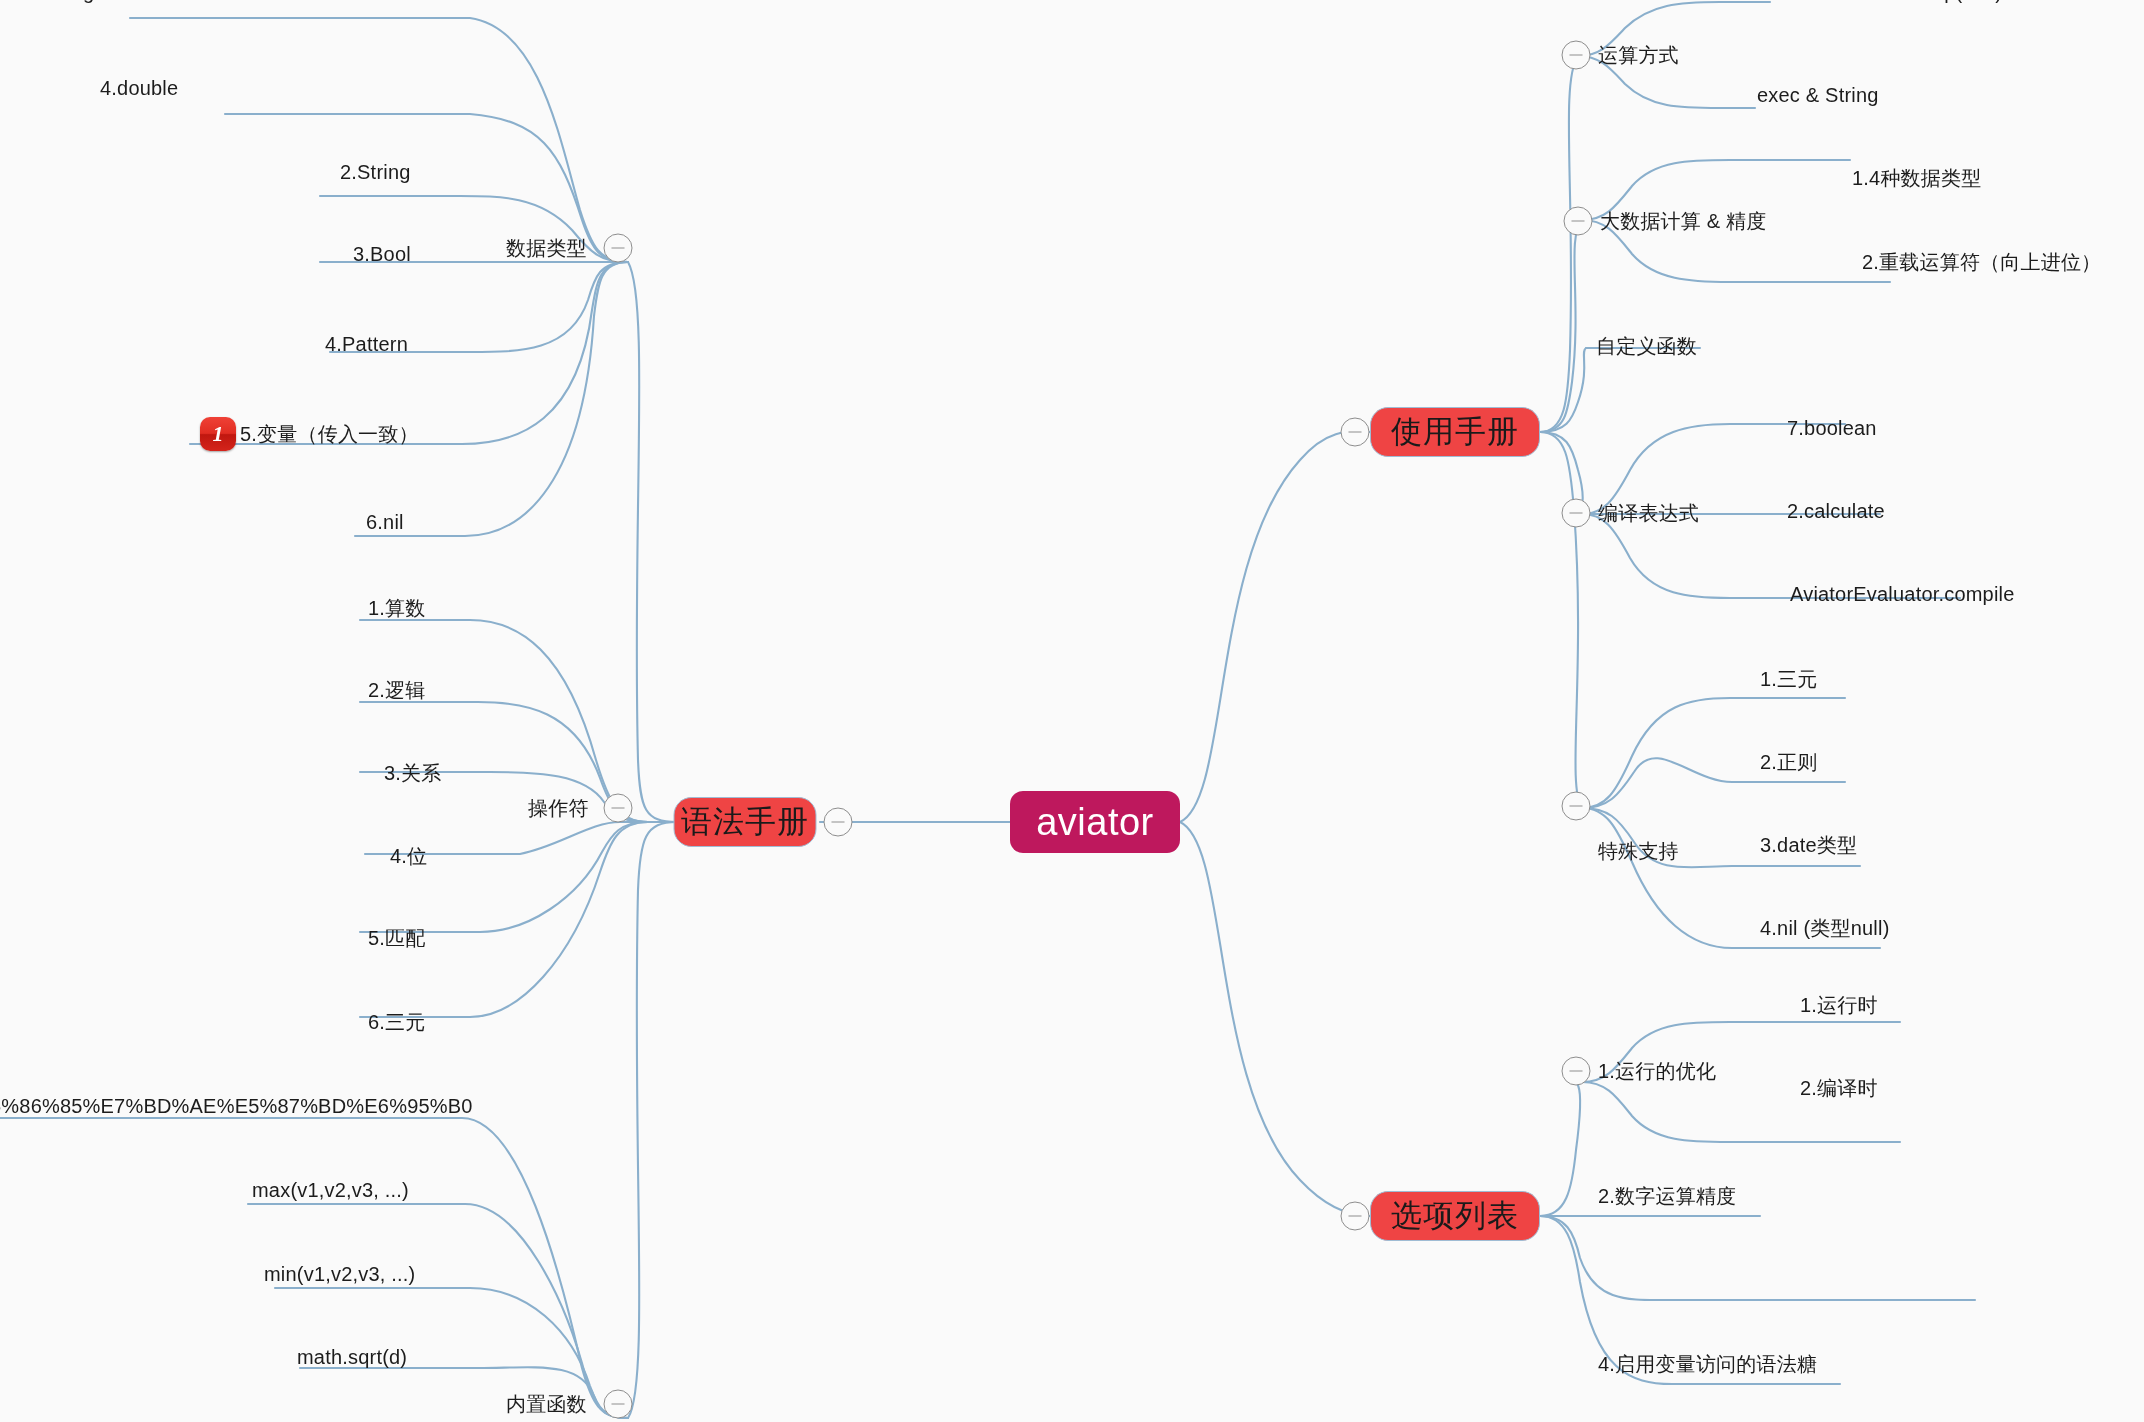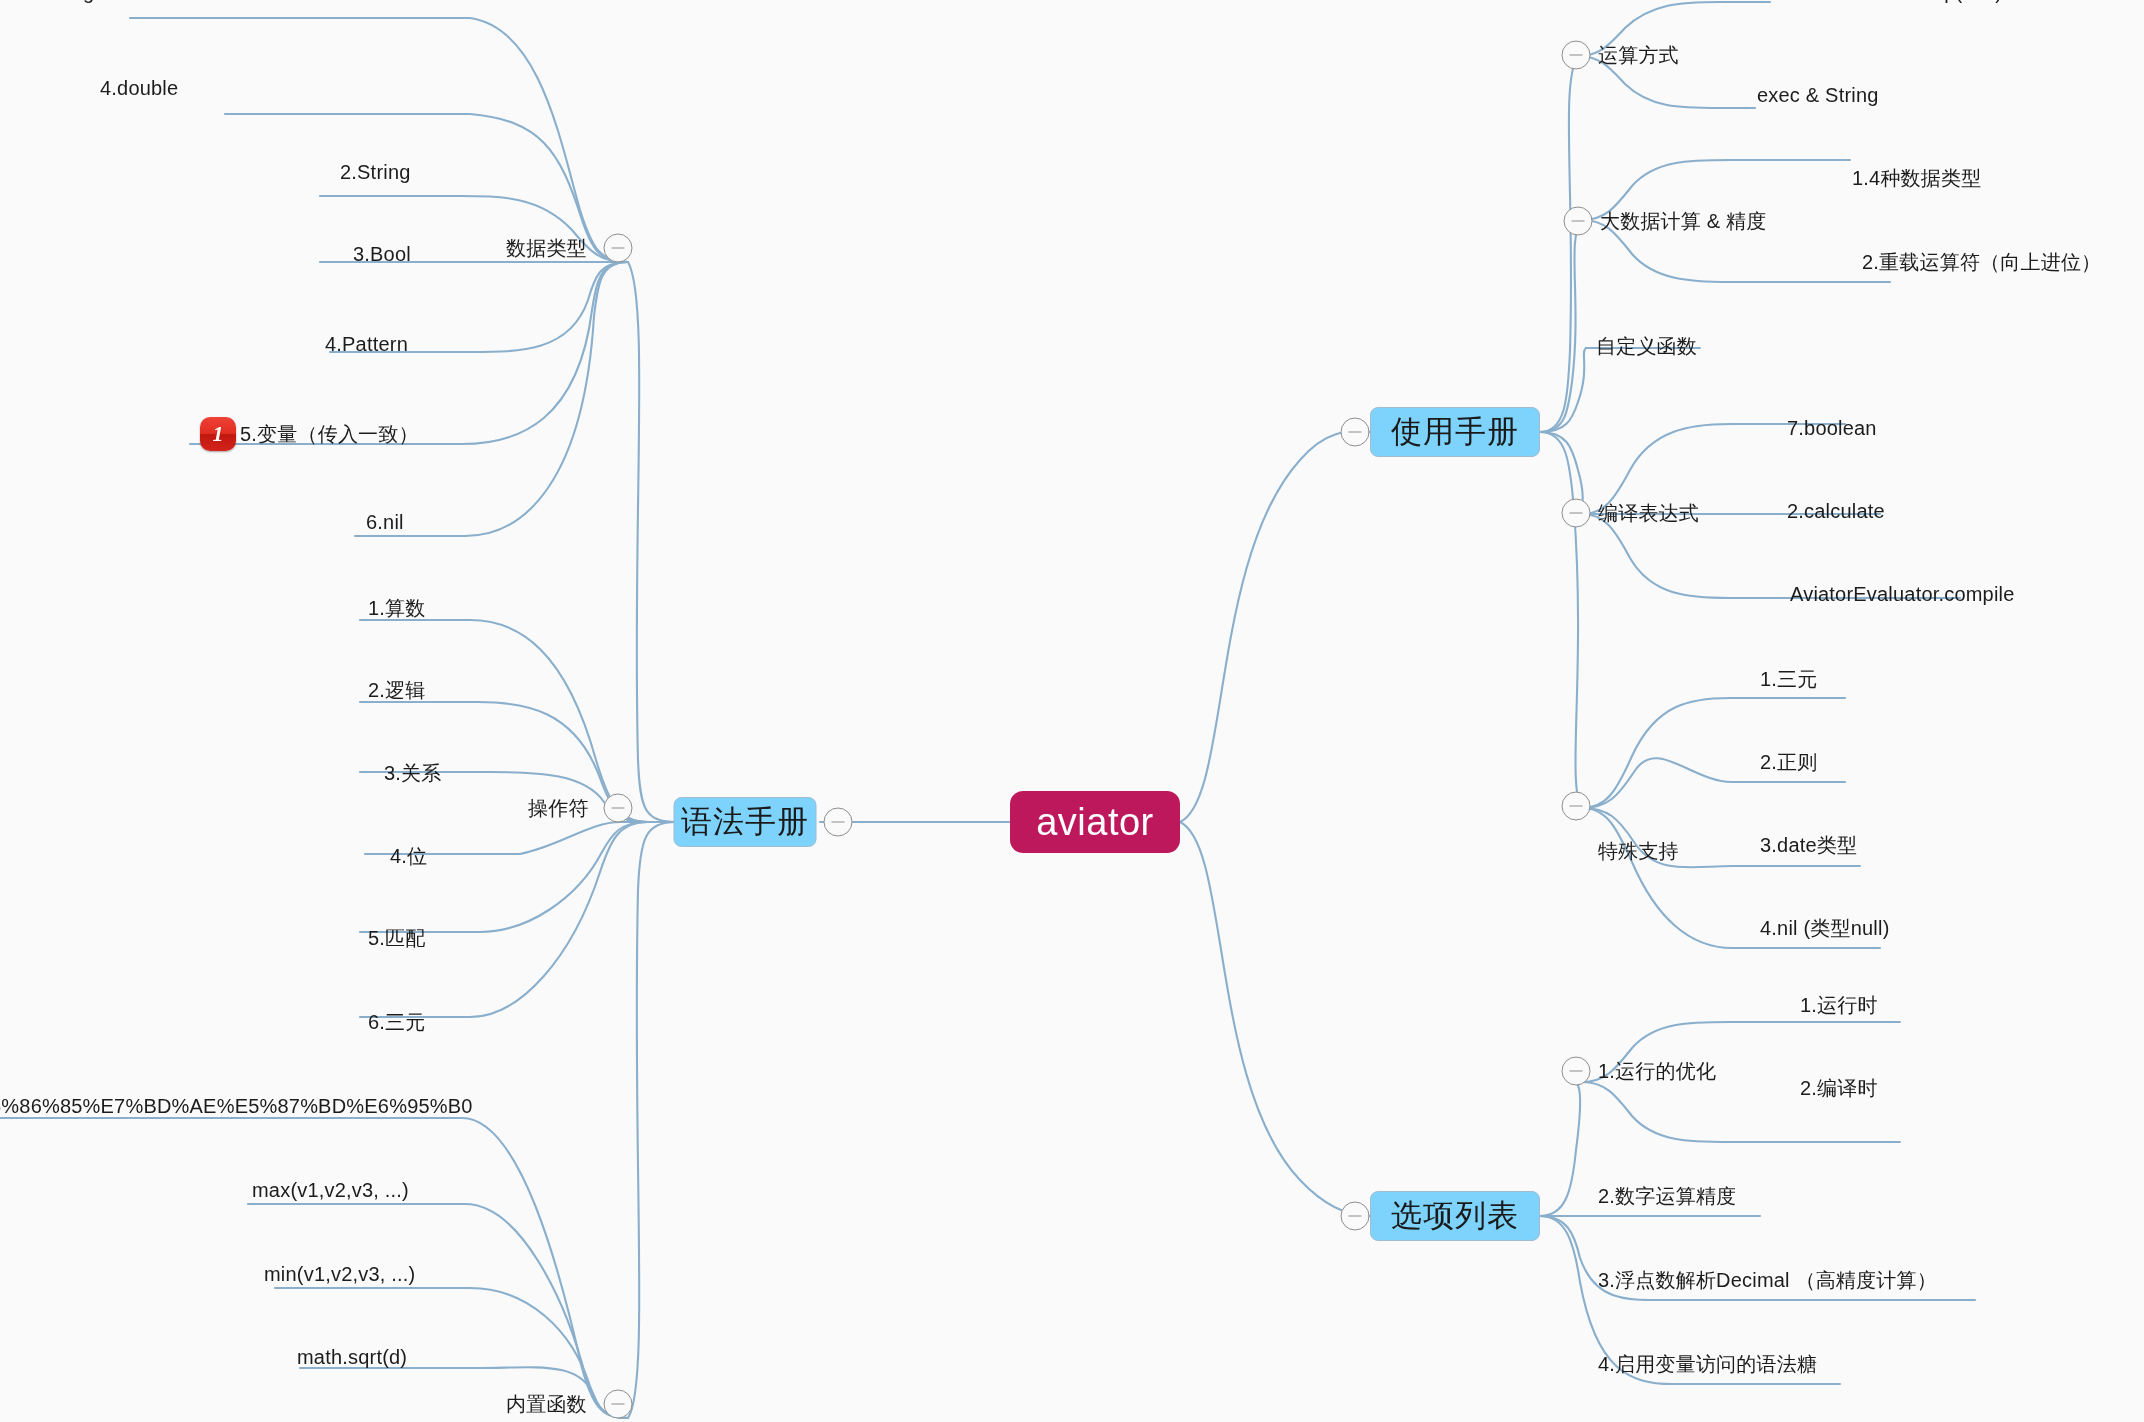--- a/index.html
+++ b/index.html
@@ -9,21 +9,21 @@
   }
   #stage{position:absolute;inset:0;width:2144px;height:1422px;}
   svg#wires{position:absolute;left:0;top:0;width:2144px;height:1422px;pointer-events:none;}
 
   
   .node{position:absolute;white-space:nowrap;}
 
   .boxnode{
     transform:translate(-50%,-50%);
     display:flex;align-items:center;justify-content:center;
-    background:#7dd3fc;border:1.5px solid #9fbcd4;border-radius:8px;
+    background:#ef4444;border:1.5px solid #9fbcd4;border-radius:18px;
     color:#1a1a1a;
   }
   .rootnode{
     transform:translate(-50%,-50%);
     display:flex;align-items:center;justify-content:center;
     background:#be185d;border-radius:13px;color:#ffffff;
   }
   .rootnode .lbl{font-size:38px;letter-spacing:.5px;}
   .boxnode .lbl{font-size:31px;letter-spacing:1px;}
 
@@ -296,23 +296,20 @@
   <div class="node textnode" style="left:1598px;top:1071px;">
     <span class="lbl">1.运行的优化</span>
   </div>
   <div class="toggle" style="left:1576px;top:1071px;">
       <i></i>
     </div>
 
   <div class="node textnode" style="left:1598px;top:1196px;">
     <span class="lbl">2.数字运算精度</span>
   </div>
-  <div class="node textnode" style="left:1598px;top:1280px;">
-    <span class="lbl">3.浮点数解析Decimal （高精度计算）</span>
-  </div>
   <div class="node textnode" style="left:1598px;top:1364px;">
     <span class="lbl">4.启用变量访问的语法糖</span>
   </div>
 
   <div class="node textnode" style="left:1800px;top:1005px;">
     <span class="lbl">1.运行时</span>
   </div>
   <div class="node textnode" style="left:1800px;top:1088px;">
     <span class="lbl">2.编译时</span>
   </div>

